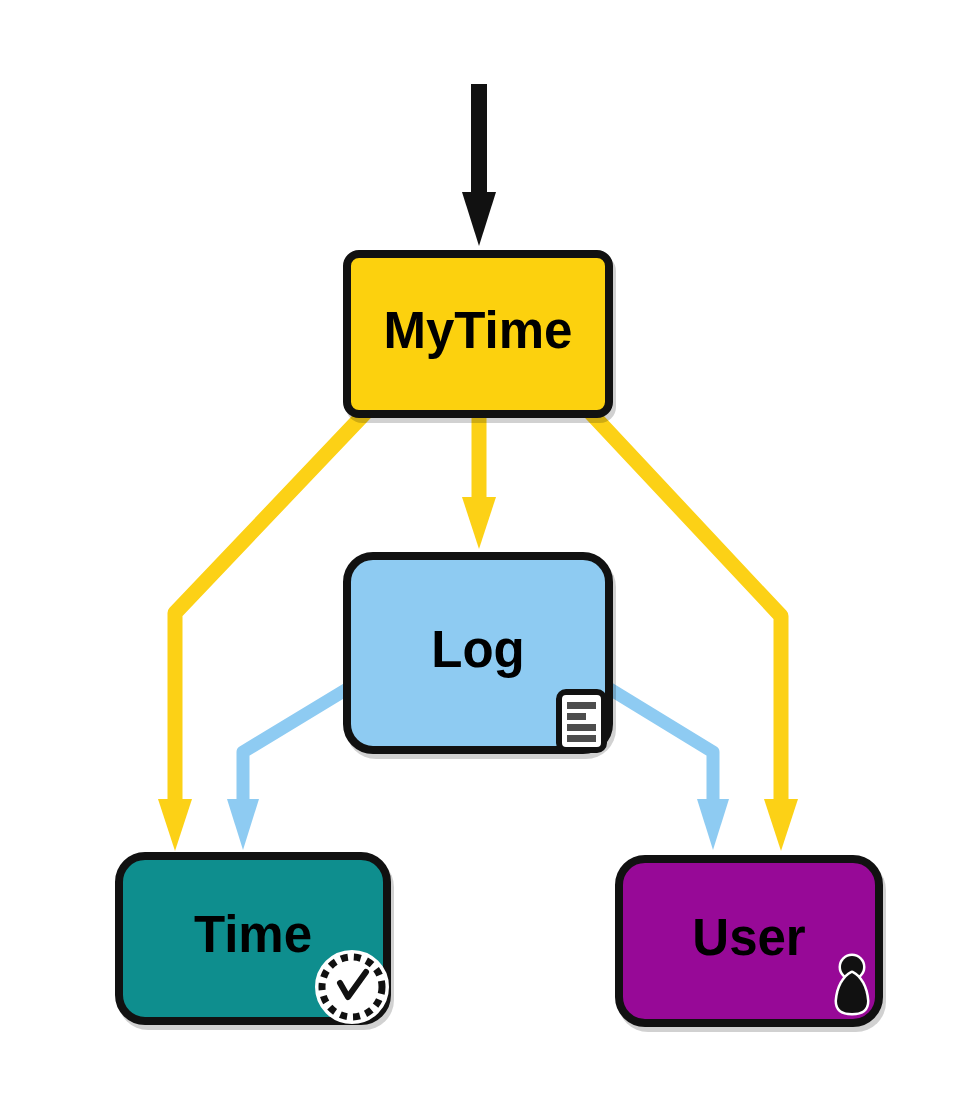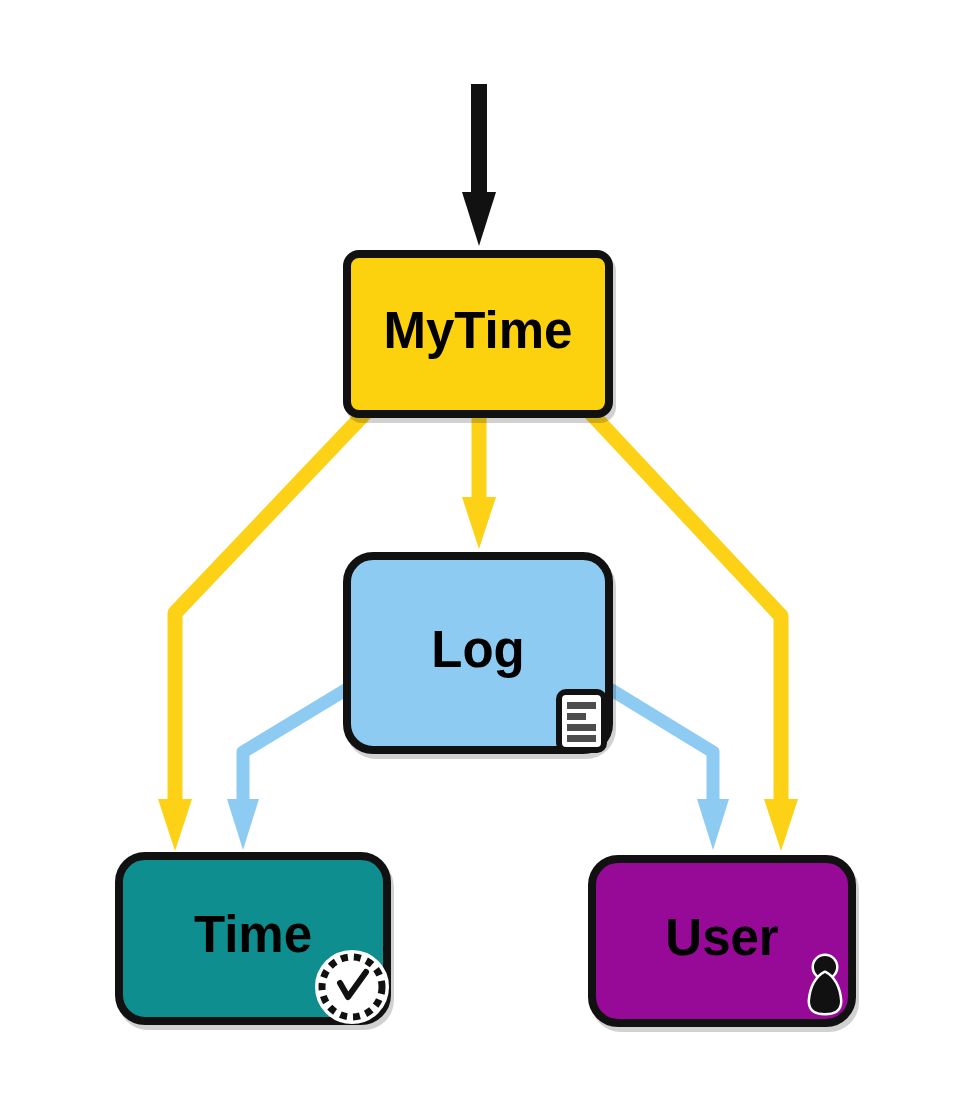--- a/index.html
+++ b/index.html
@@ -23,21 +23,21 @@
     border-radius: 30px;
     display: flex;
     align-items: center;
     justify-content: center;
     box-shadow: 3px 5px 0 rgba(0,0,0,0.18);
     z-index: 2;
   }
   .node-mytime { left: 343px; top: 250px; width: 270px; height: 168px; }
   .node-log    { left: 343px; top: 552px; width: 270px; height: 202px; }
   .node-time   { left:  68px; top: 852px; width: 276px; height: 173px; margin-left: 47px; }
-  .node-user   { left: 588px; top: 855px; width: 268px; height: 172px; }
+  .node-user   { left: 615px; top: 855px; width: 268px; height: 172px; }
   .node .label {
     font-weight: bold;
     font-size: 51px;
     color: #000000;
     transform: translateY(-4px);
     white-space: nowrap;
   }
   .corner-icon { position: absolute; z-index: 3; }
   .log-icon   { right: -3px; bottom: -8px; }
   .clock-icon { right: -7px; bottom: -8px; }

